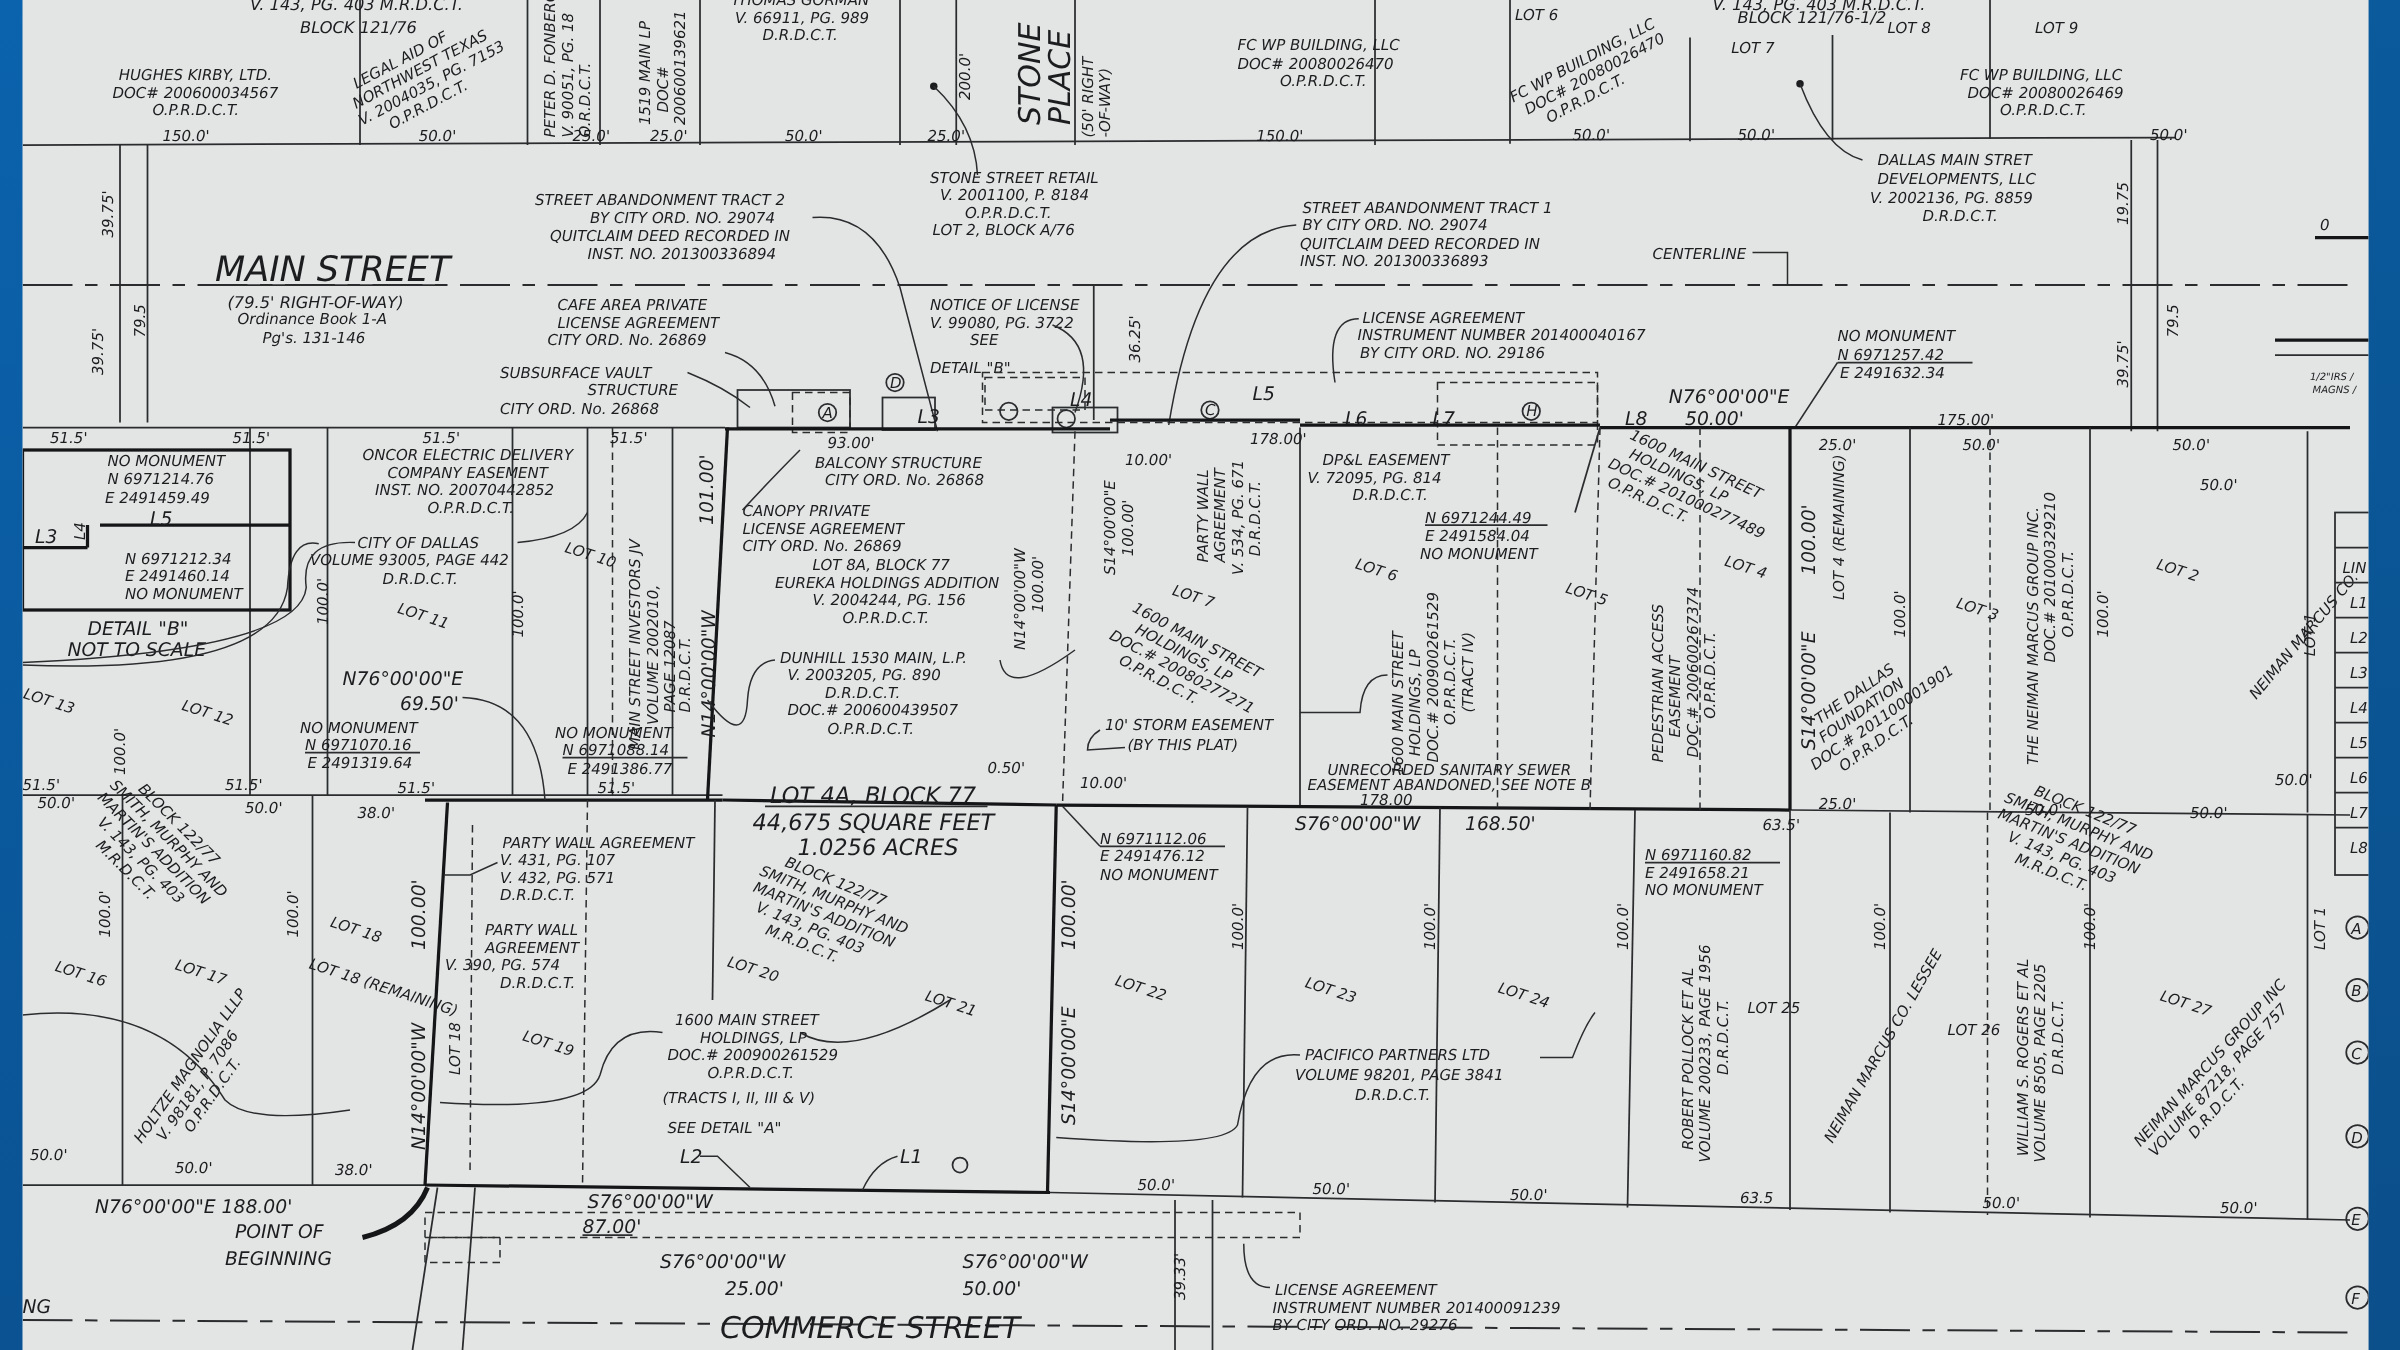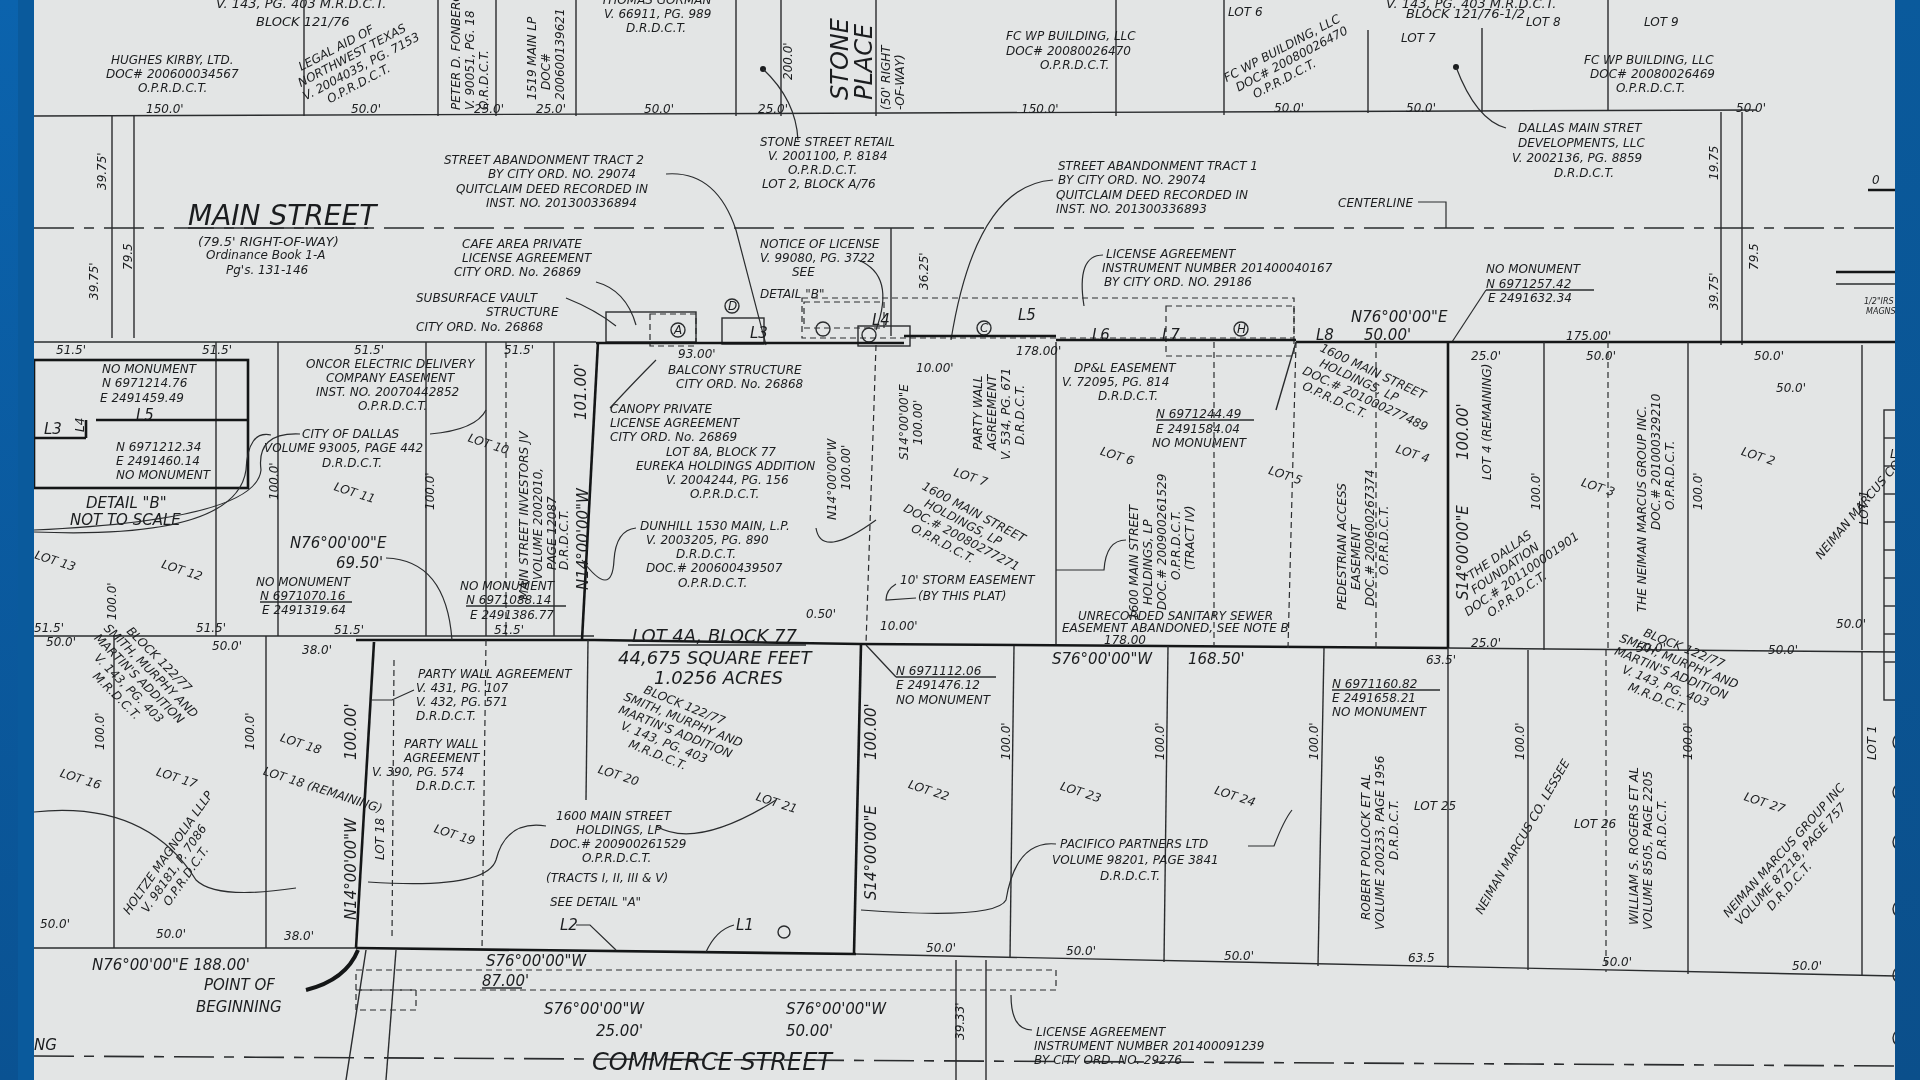--- a/index.html
+++ b/index.html
@@ -1,19 +1,19 @@
 <!DOCTYPE html>
 <html><head>
 <meta charset="utf-8">
 <style>
   html, body { margin:0; padding:0; }
   body { width:1920px; height:1080px; overflow:hidden; background:#0a5a9c; position:relative; font-family:"DejaVu Sans", sans-serif; }
   .frame-left { position:absolute; left:0; top:0; width:18px; height:1080px; background:linear-gradient(180deg,#0b63ad,#0a5292); }
   .frame-right { position:absolute; left:1895px; top:0; width:25px; height:1080px; background:linear-gradient(180deg,#0a5a9c,#0b4f8b); }
-  .sheet { position:absolute; left:34px; top:0; width:1877px; height:1080px; background:#e3e5e5; overflow:hidden; }
+  .sheet { position:absolute; left:18px; top:0; width:1877px; height:1080px; background:#e3e5e5; overflow:hidden; }
   svg { position:absolute; left:0; top:0; }
   svg text { font-family:"DejaVu Sans", sans-serif; font-style:italic; fill:#1b1d1f; }
   .t { font-size:13px; }
   .ts { font-size:12px; }
   .tm { font-size:15px; }
   .tl { font-size:18px; }
   .tx { font-size:24px; }
   .txl { font-size:28px; }
   .ln { stroke:#2a2c2e; stroke-width:1.4; fill:none; }
   .lnb { stroke:#141617; stroke-width:2.6; fill:none; }

